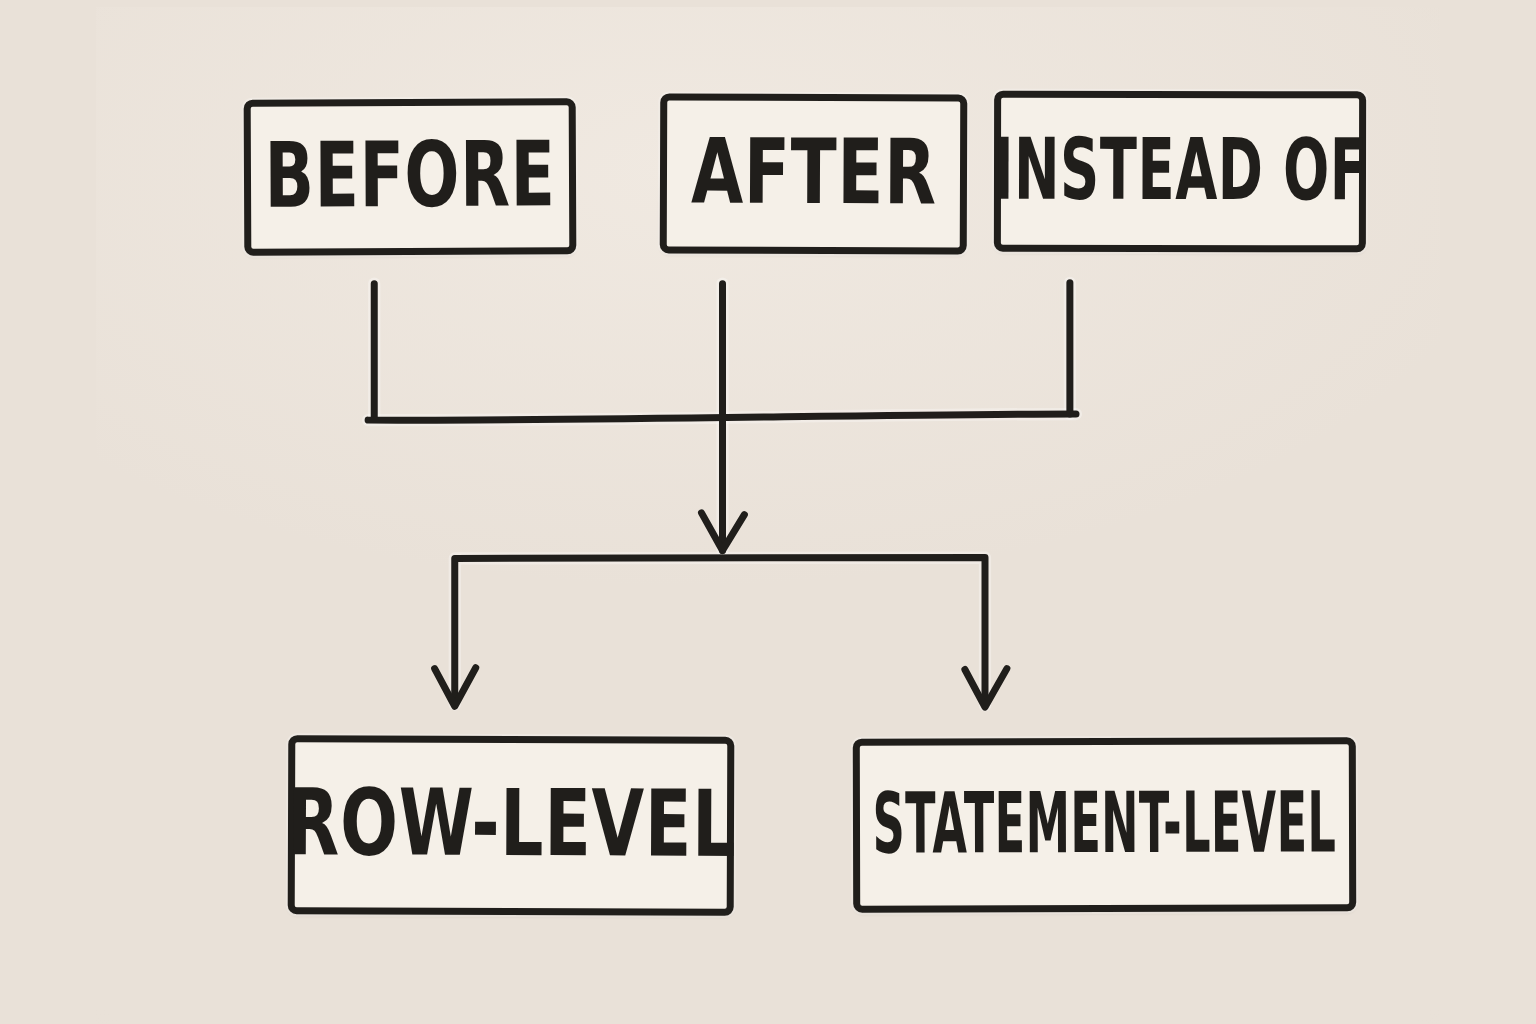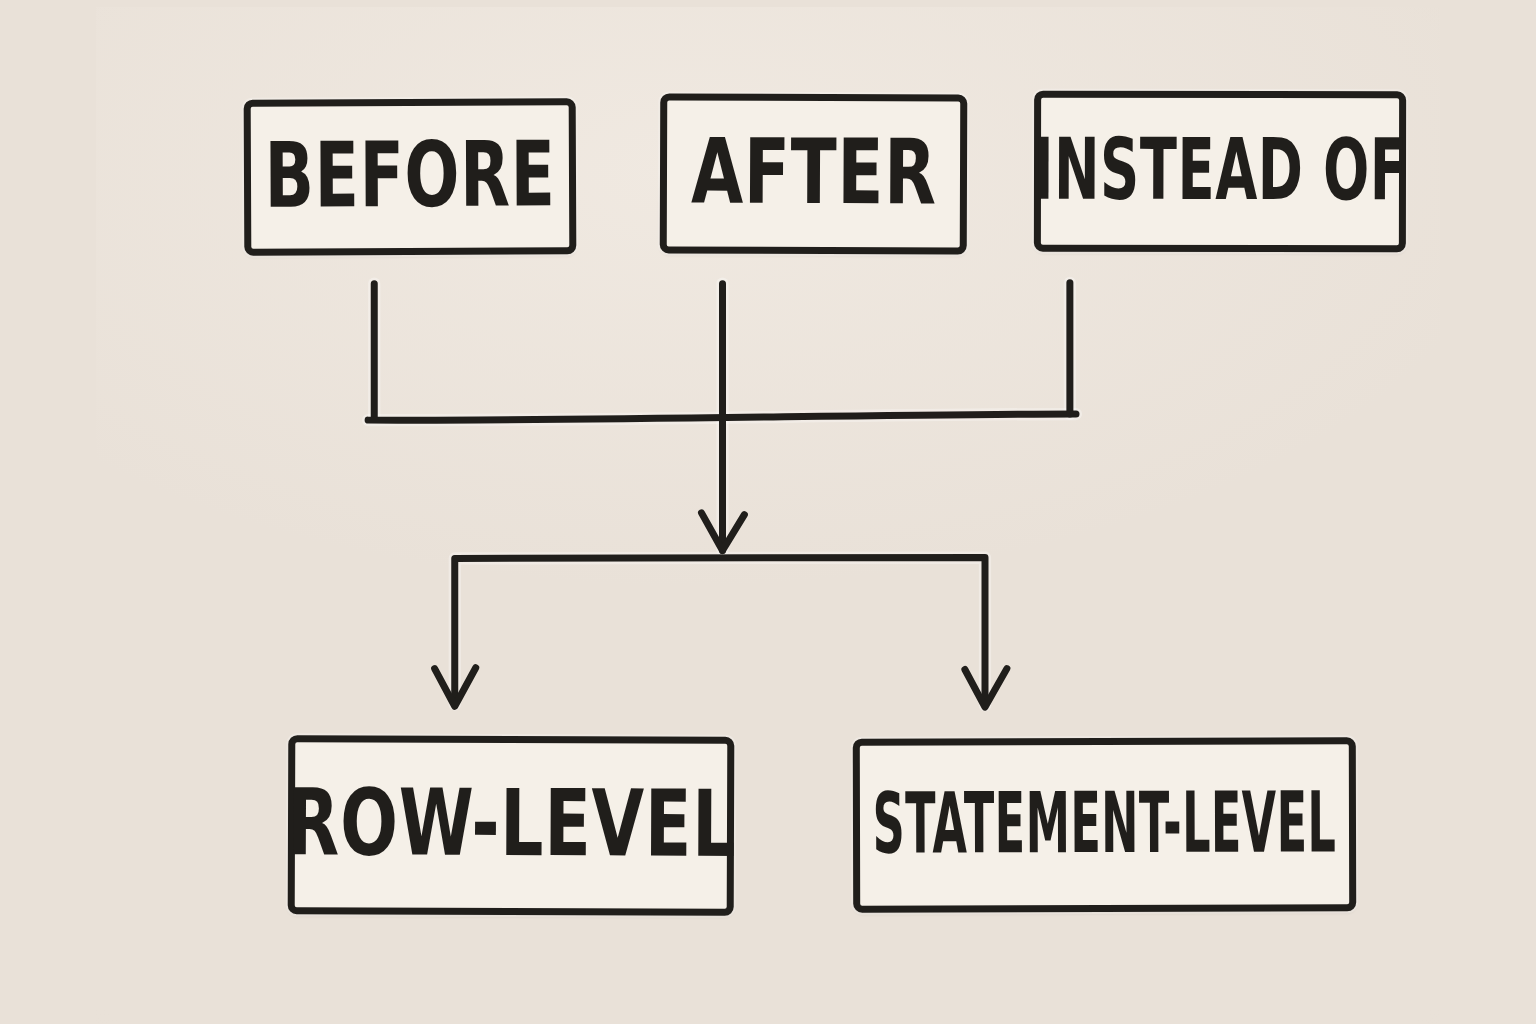--- a/index.html
+++ b/index.html
@@ -36,21 +36,21 @@
     font-weight:700;
     color:var(--ink);
     white-space:nowrap;
     letter-spacing:.01em;
     transform:scaleX(var(--sx,1));
     line-height:1;
     padding-bottom:4px;
   }
   .n-before   {left:148px; top:92px;  width:332px; height:156px; transform:rotate(-0.25deg);}
   .n-after    {left:564px; top:87px;  width:307px; height:160px; transform:rotate(0.2deg);}
-  .n-instead  {left:938px; top:84px;  width:372px; height:161px; transform:rotate(0.1deg);}
+  .n-instead  {left:898px; top:84px;  width:372px; height:161px; transform:rotate(0.1deg);}
   .n-row      {left:192px; top:729px; width:446px; height:179px; transform:rotate(0.2deg);}
   .n-statement{left:757px; top:731px; width:503px; height:174px; transform:rotate(-0.15deg);}
 
   .l-before   {font-size:90px; --sx:.72;}
   .l-after    {font-size:90px; --sx:.75;}
   .l-instead  {font-size:85px; --sx:.64;}
   .l-row      {font-size:92px; --sx:.74;}
   .l-statement{font-size:84px; --sx:.53;}
 </style>
 </head>

